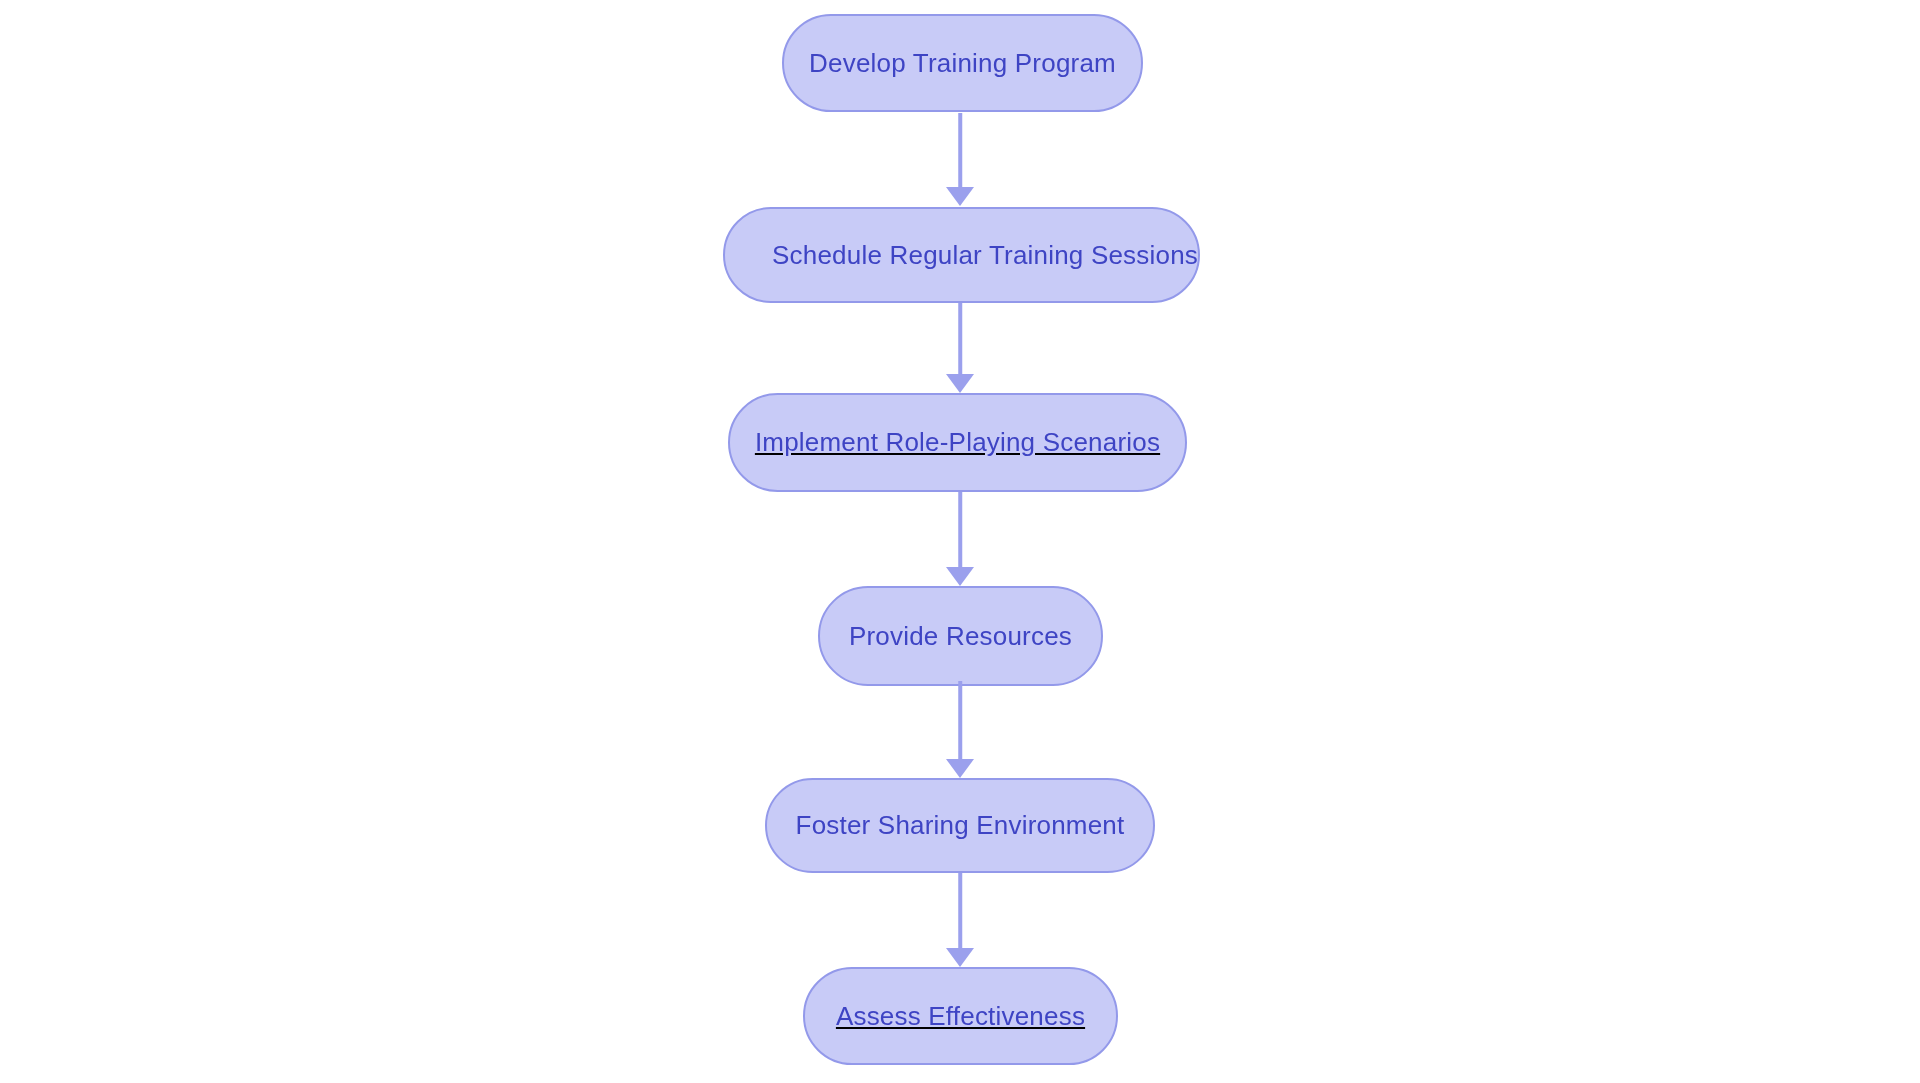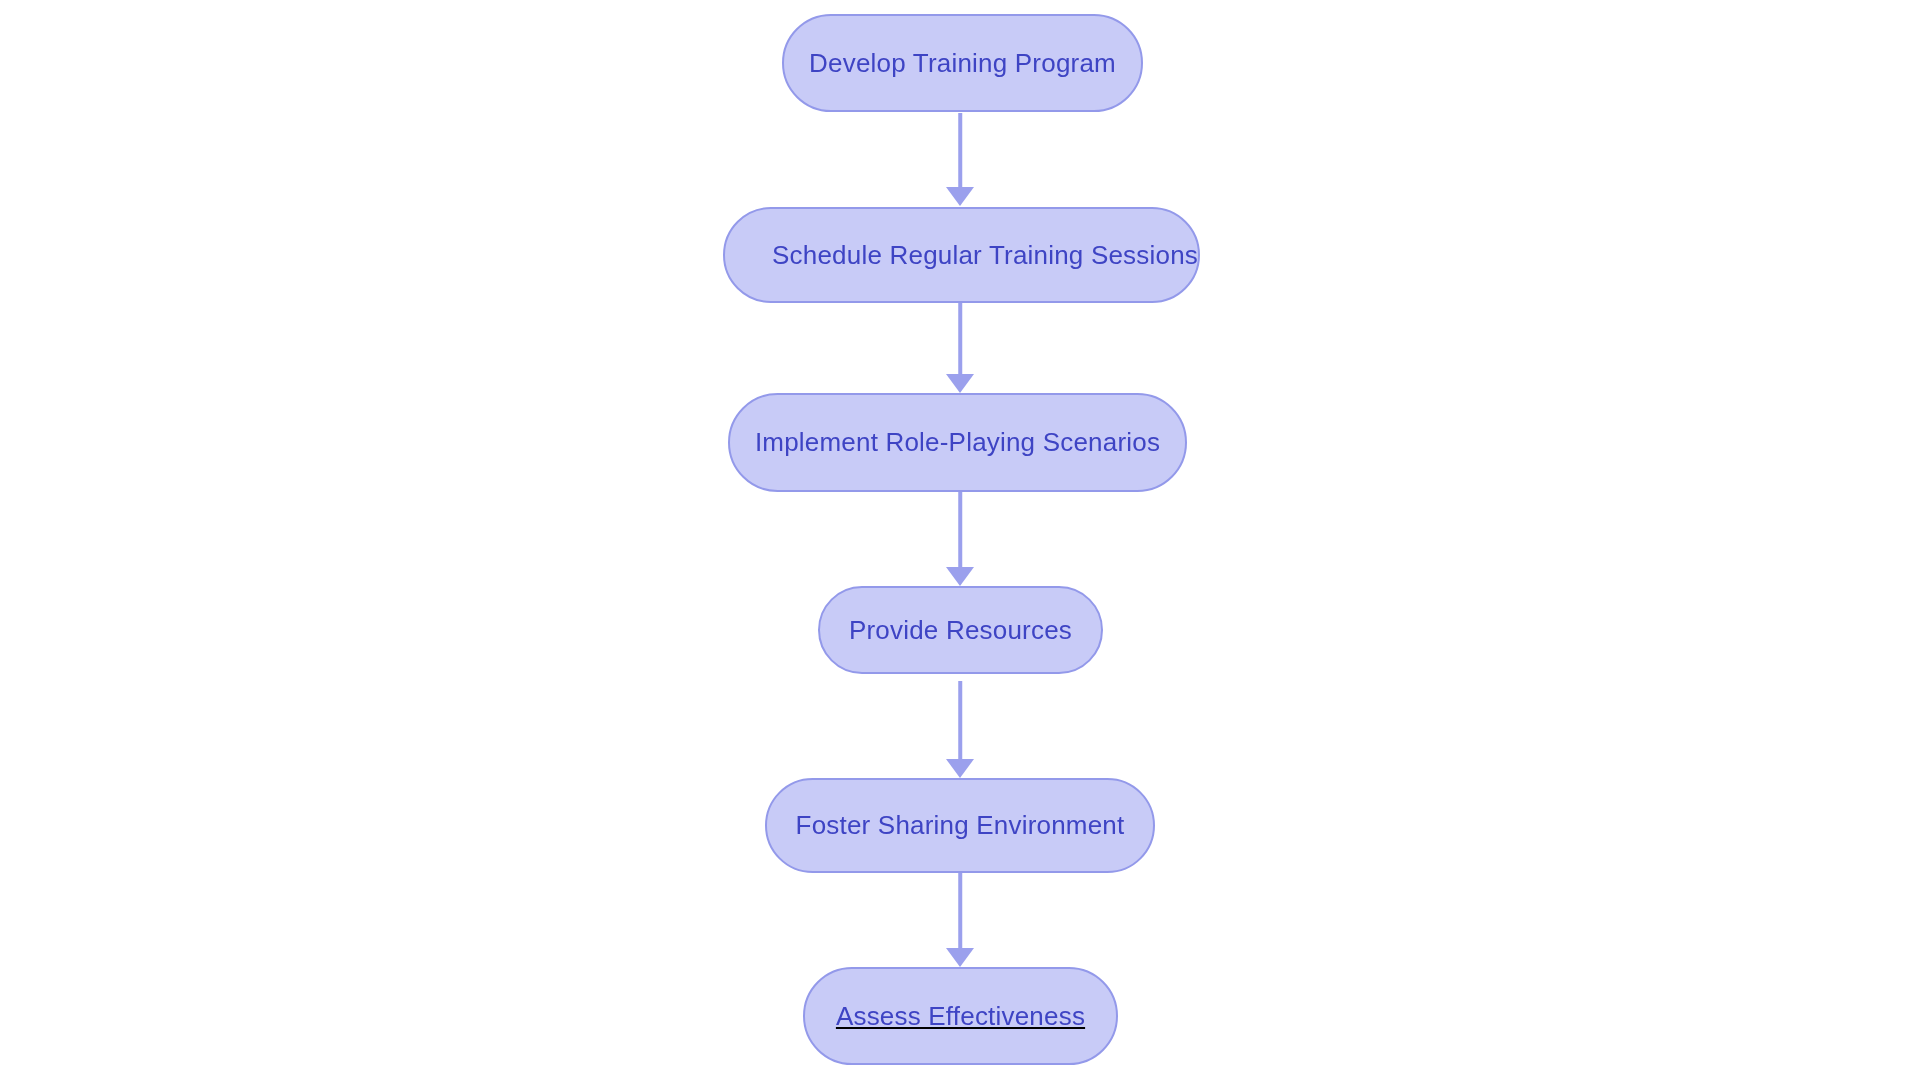--- a/index.html
+++ b/index.html
@@ -31,22 +31,22 @@
   .node-label {
     color: var(--node-text);
     font-size: 26px;
     font-weight: 400;
     letter-spacing: 0.2px;
     white-space: nowrap;
   }
   
   .n1 { left: 782px; top: 14px;  width: 361px; height: 98px; }
   .n2 { left: 723px; top: 207px; width: 477px; height: 96px; justify-content: flex-end; }
-  .n3 { left: 728px; top: 393px; width: 459px; height: 99px; }
-  .n4 { left: 818px; top: 586px; width: 285px; height: 88px; }
+  .n3 { left: 728px; top: 393px; width: 459px; height: 99px; text-decoration: underline; }
+  .n4 { left: 818px; top: 586px; width: 285px; height: 100px; }
   .n5 { left: 765px; top: 778px; width: 390px; height: 95px; }
   .n6 { left: 803px; top: 967px; width: 315px; height: 98px; text-decoration: underline; }
 
   .arrow {
     position: absolute;
     left: 946px;
     width: 28px;
   }
   .arrow-line {
     position: absolute;

